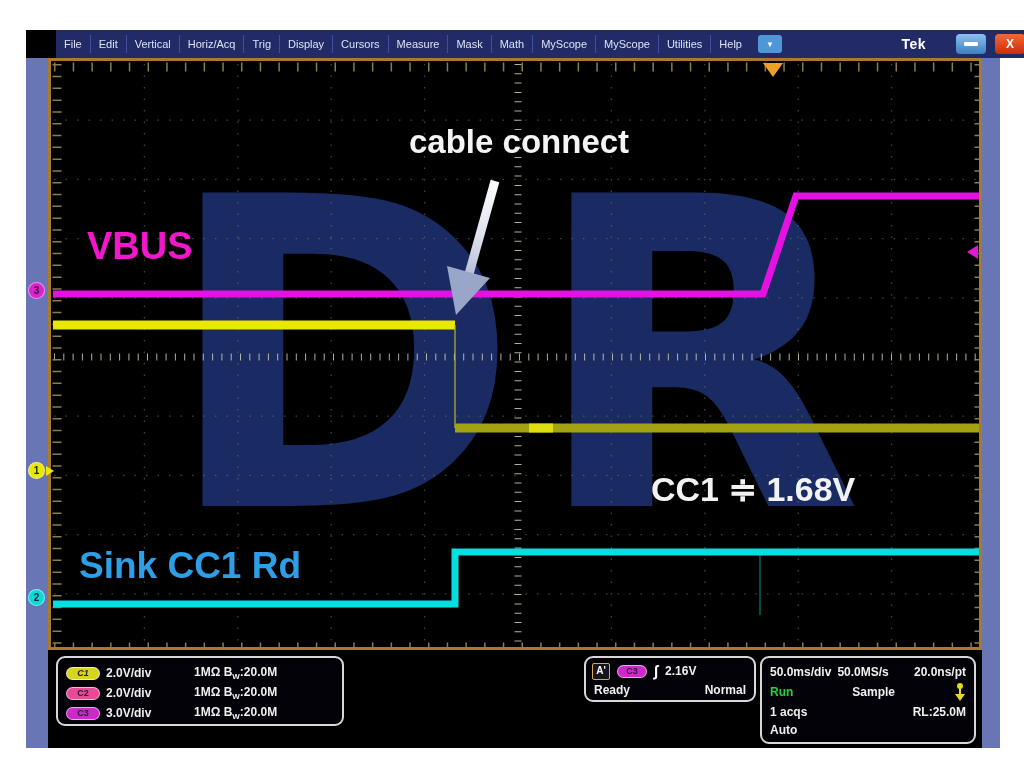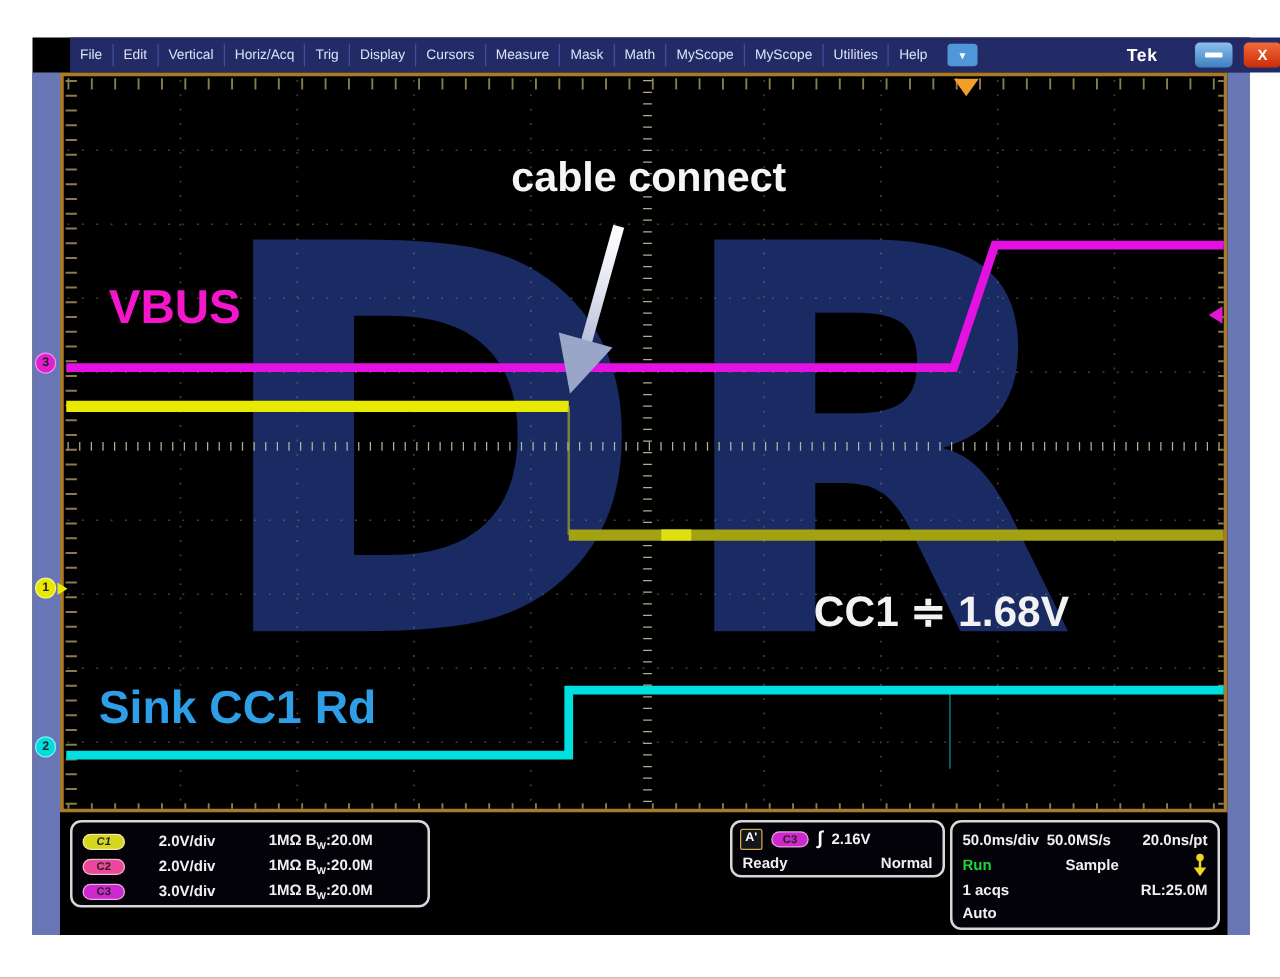--- a/index.html
+++ b/index.html
@@ -66,21 +66,21 @@
   .panel{position:absolute;background:#020208;border:2px solid #d8d8d8;border-radius:9px;
     box-sizing:border-box;color:#f0f0f0;font-size:12px;font-weight:bold;}
   .panel.channels{left:8px;top:6px;width:288px;height:70px;padding:5px 8px;}
   .panel.trigger{left:536px;top:6px;width:172px;height:46px;padding:3px 6px;}
   .panel.timebase{left:712px;top:6px;width:216px;height:88px;padding:4px 8px;}
 
   .ch-row{display:flex;align-items:center;height:20px;}
   .pill{width:34px;height:13px;border-radius:7px;display:flex;align-items:center;
     justify-content:center;font-size:9px;font-weight:bold;color:#222;
     border:1px solid rgba(255,255,255,.6);box-sizing:border-box;}
-  .ch-scale{margin-left:27px;width:88px;}
+  .ch-scale{margin-left:6px;width:88px;}
   .ch-bw{white-space:nowrap;}
   sub{font-size:8px;}
 
   .trg-row1{display:flex;align-items:center;height:20px;gap:7px;}
   .trg-badge{width:16px;height:15px;background:#15151d;border:1px solid #d8a850;
     color:#fff;font-size:10px;display:flex;align-items:flex-start;justify-content:center;
     line-height:13px;border-radius:2px;}
   .trg-slope{font-size:15px;font-weight:bold;color:#fff;line-height:14px;}
   .trg-row2{display:flex;justify-content:space-between;height:18px;align-items:center;padding:0 2px;}
 

